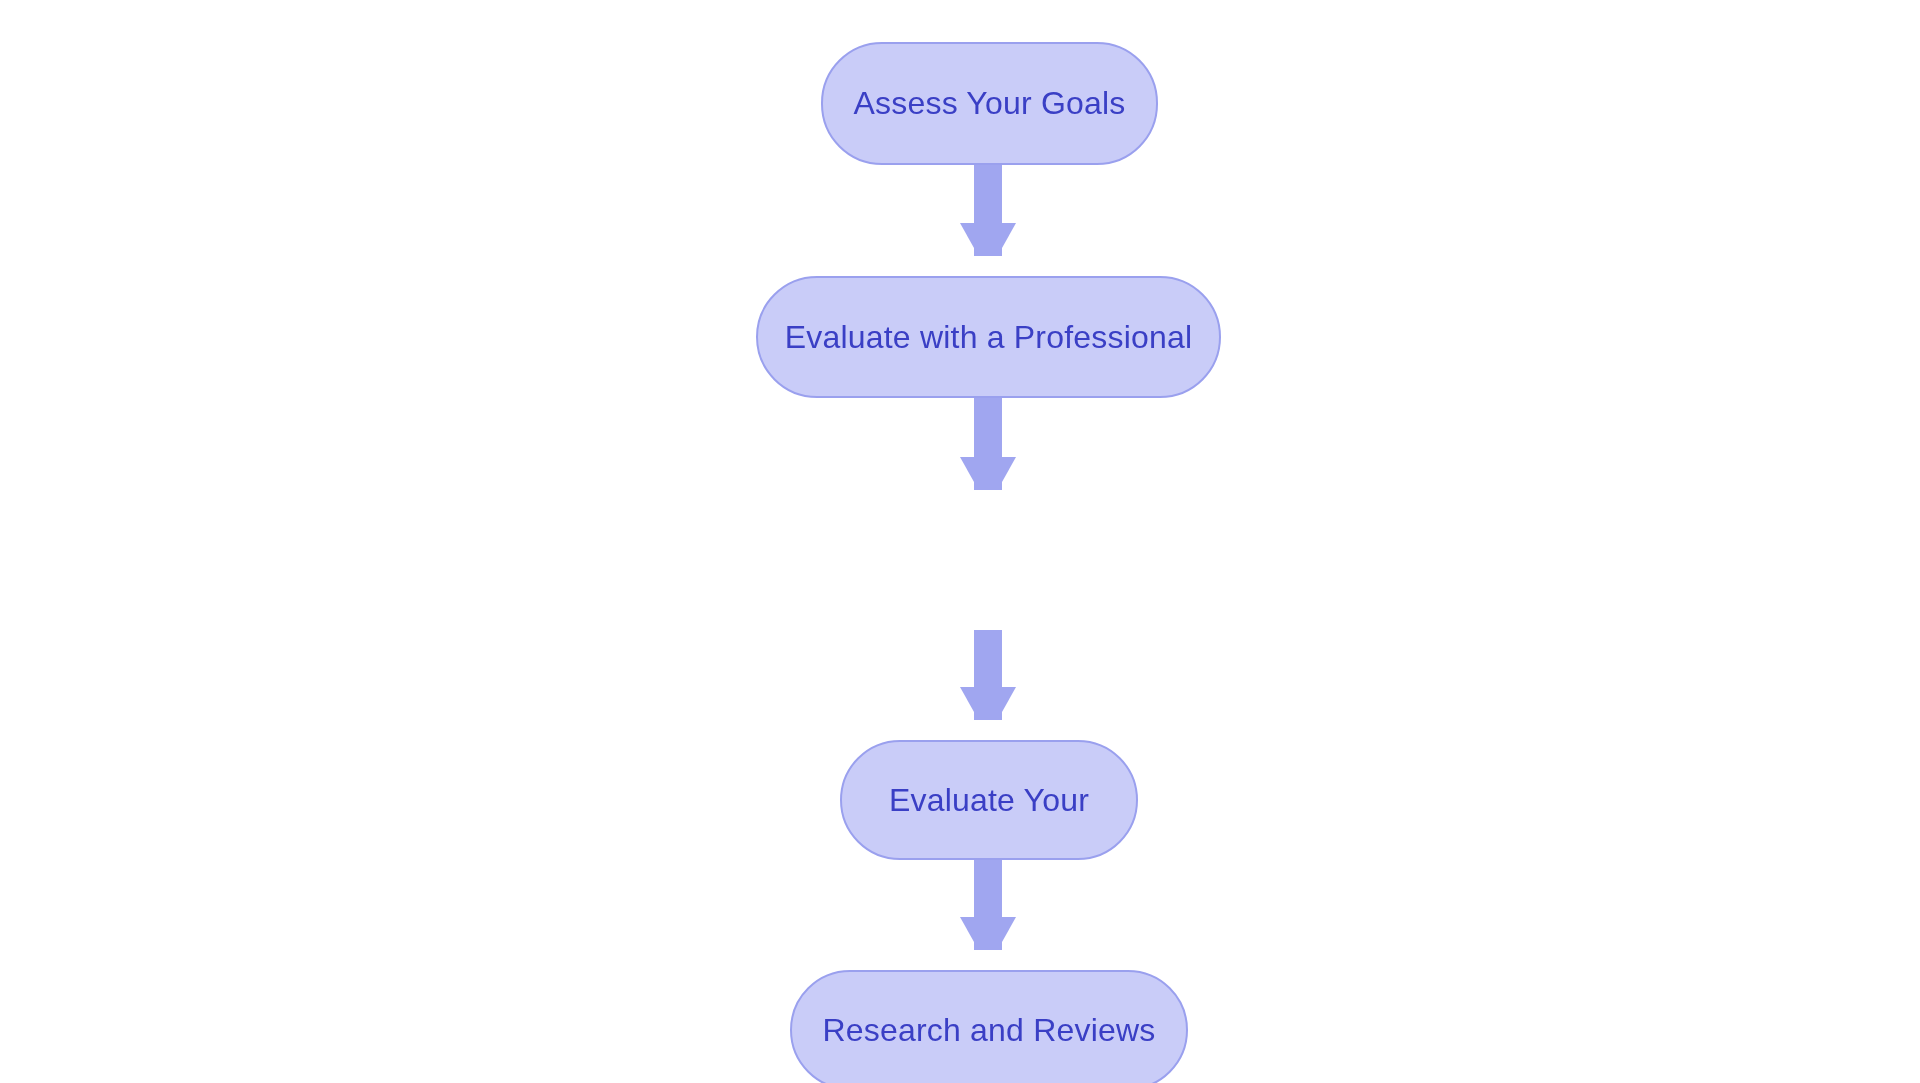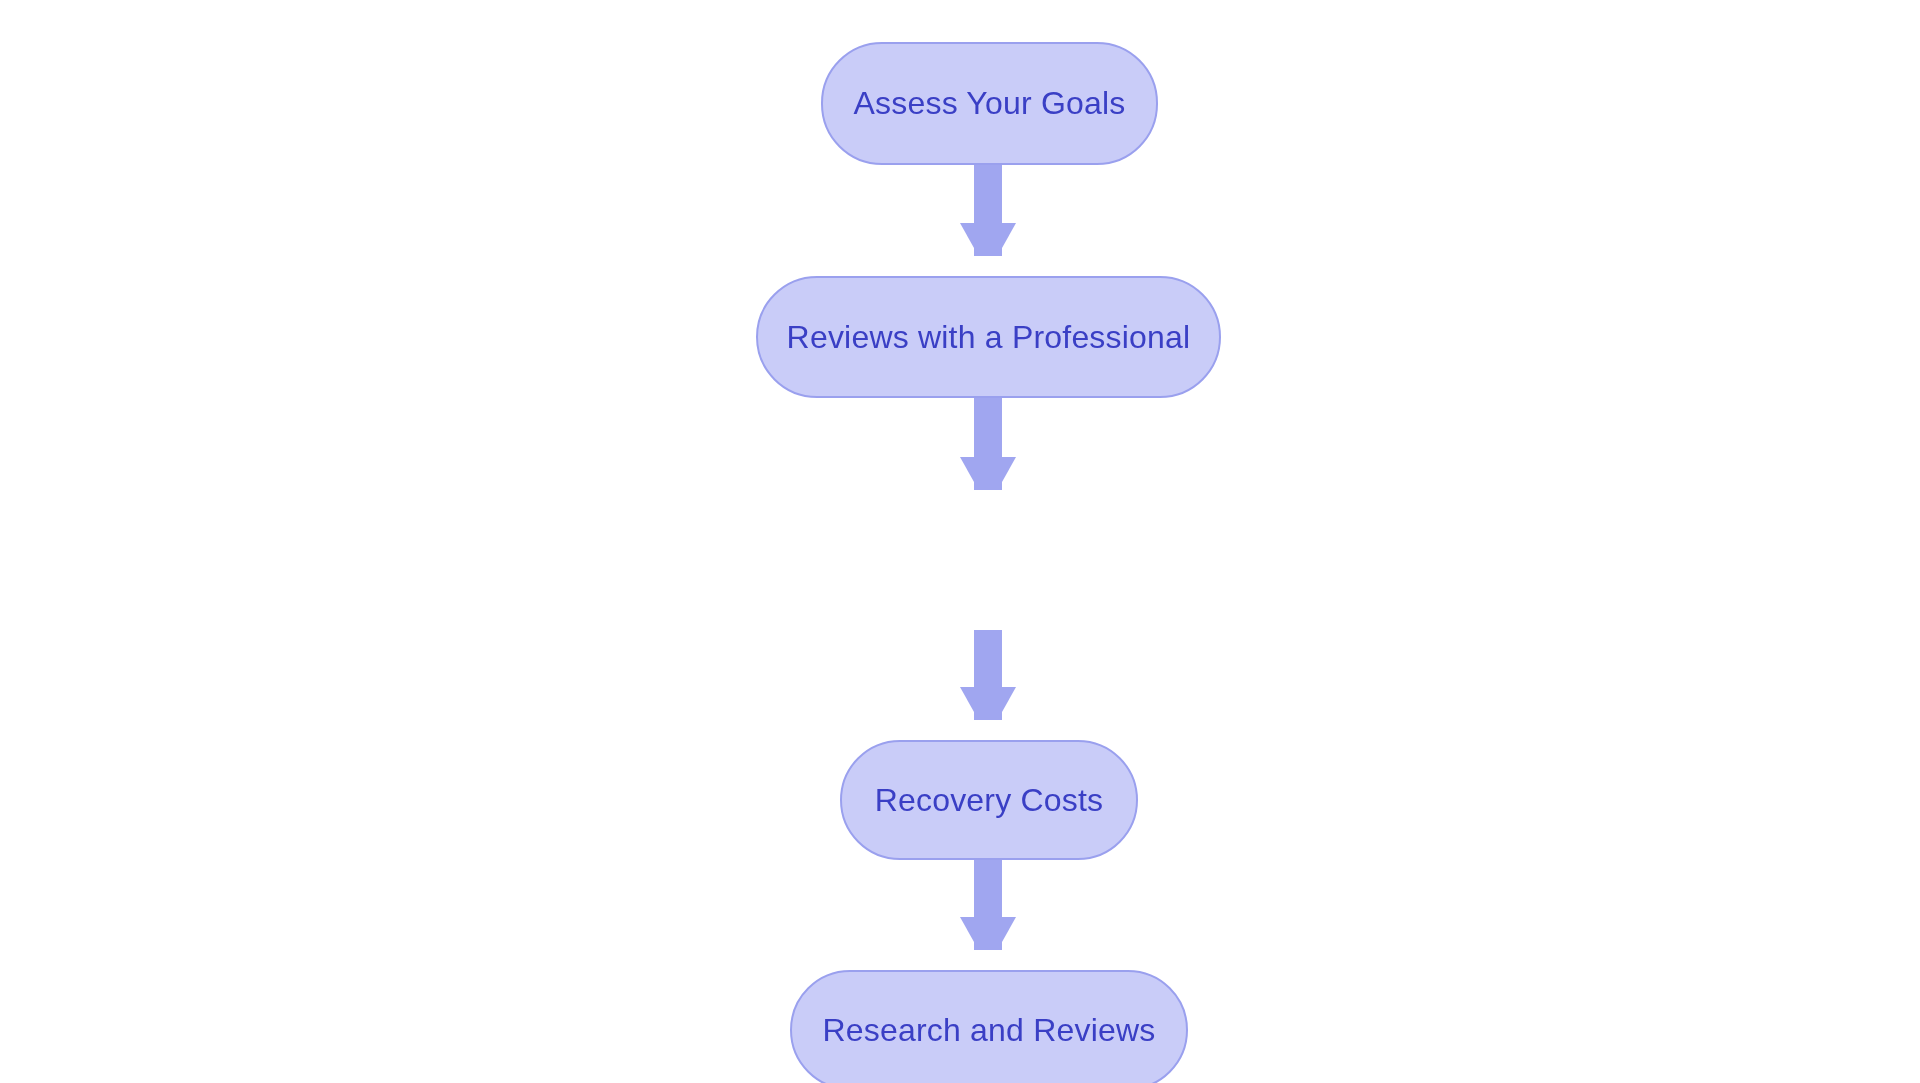--- a/index.html
+++ b/index.html
@@ -84,36 +84,36 @@
   <div class="flow-node node-1">
     <span class="node-label">Assess Your Goals</span>
   </div>
 
   <div class="flow-arrow arrow-1">
     <div class="arrow-line"></div>
     <div class="arrow-head"></div>
   </div>
 
   <div class="flow-node node-2">
-    <span class="node-label">Reviews with a Professional</span>
+    <span class="node-label">Evaluate with a Professional</span>
   </div>
 
   <div class="flow-arrow arrow-2">
     <div class="arrow-line"></div>
     <div class="arrow-head"></div>
   </div>
 
 
   <div class="flow-arrow arrow-3">
     <div class="arrow-line"></div>
     <div class="arrow-head"></div>
   </div>
 
   <div class="flow-node node-4">
-    <span class="node-label">Recovery Costs</span>
+    <span class="node-label">Evaluate Your</span>
   </div>
 
   <div class="flow-arrow arrow-4">
     <div class="arrow-line"></div>
     <div class="arrow-head"></div>
   </div>
 
   <div class="flow-node node-5">
     <span class="node-label">Research and Reviews</span>
   </div>

